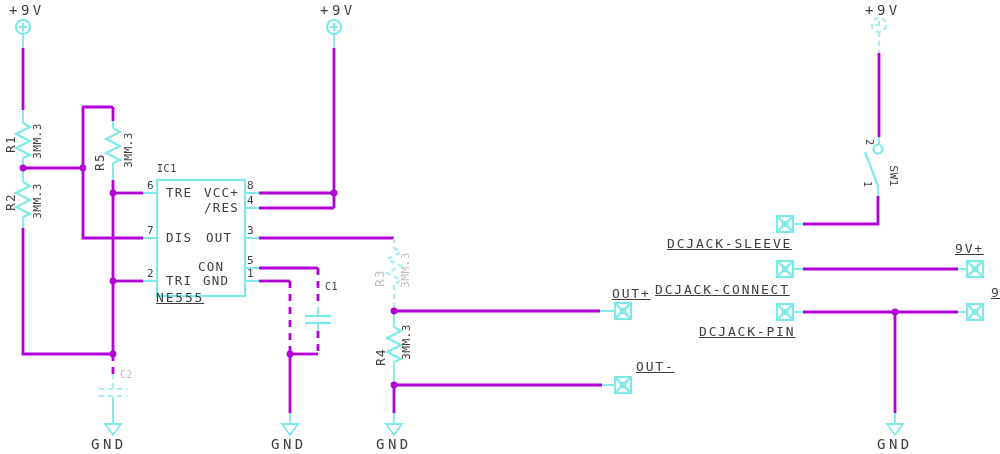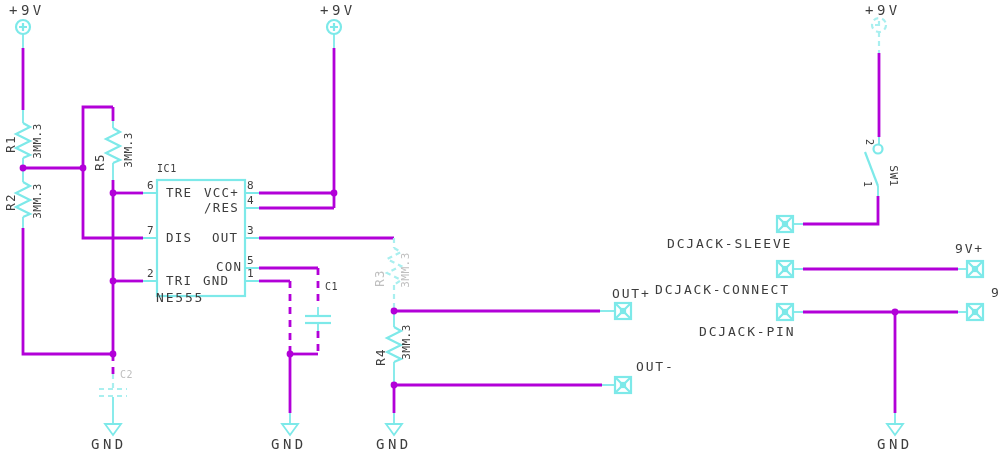--- a/index.html
+++ b/index.html
@@ -11,21 +11,21 @@
   #canvas{position:relative;width:1000px;height:454px;background:var(--background);overflow:hidden;}
   #wires-svg{position:absolute;left:0;top:0;}
   .w{stroke:var(--wire);stroke-width:2.8;fill:none;}
   .wd{stroke:var(--wire);stroke-width:2.8;fill:none;stroke-dasharray:7 6;}
   .s{stroke:var(--symbol);stroke-width:2.2;fill:none;}
   .st{stroke:var(--symbol);stroke-width:1.8;fill:none;}
   .sg{stroke:var(--ghost);stroke-width:2.2;fill:none;stroke-dasharray:5 4;}
   .j{fill:var(--wire);}
   .lbl{position:absolute;color:var(--text);white-space:pre;line-height:1;}
   .f14{font-size:14px;letter-spacing:3.5px;}
-  .f13{font-size:13px;letter-spacing:1.8px;}
+  .f13{font-size:13px;letter-spacing:1.8px;text-decoration:underline;}
   .f12{font-size:12.5px;letter-spacing:1.2px;}
   .f12s{font-size:10px;letter-spacing:0.6px;}
   .f11{font-size:11px;letter-spacing:0.5px;}
   .f10{font-size:10px;letter-spacing:0;}
   .vccw{transform:translate(-50%,-50%) rotate(-90deg);}
   .vcw{transform:translate(-50%,-50%) rotate(90deg);}
   .ghosttxt{color:var(--ghost-text);}
 </style>
 </head>
 <body>
@@ -214,22 +214,22 @@
   <span class="lbl f14" style="left:9px;top:3px">+9V</span>
   <span class="lbl f14" style="left:320px;top:3px">+9V</span>
   <span class="lbl f14" style="left:865px;top:3px">+9V</span>
 
   <span class="lbl f12s" style="left:157px;top:164px">IC1</span>
   <span class="lbl f13" style="left:156px;top:291px">NE555</span>
   <span class="lbl f12" style="left:166px;top:187px">TRE</span>
   <span class="lbl f12" style="left:204px;top:187px">VCC+</span>
   <span class="lbl f12" style="left:204px;top:202px">/RES</span>
   <span class="lbl f12" style="left:166px;top:232px">DIS</span>
-  <span class="lbl f12" style="left:212px;top:232px">OUT</span>
-  <span class="lbl f12" style="left:216px;top:261px">CON</span>
+  <span class="lbl f12" style="left:206px;top:232px">OUT</span>
+  <span class="lbl f12" style="left:198px;top:261px">CON</span>
   <span class="lbl f12" style="left:166px;top:275px">TRI</span>
   <span class="lbl f12" style="left:203px;top:275px">GND</span>
   <span class="lbl f11" style="left:147px;top:180px">6</span>
   <span class="lbl f11" style="left:147px;top:225px">7</span>
   <span class="lbl f11" style="left:147px;top:268px">2</span>
   <span class="lbl f11" style="left:247px;top:180px">8</span>
   <span class="lbl f11" style="left:247px;top:195px">4</span>
   <span class="lbl f11" style="left:247px;top:225px">3</span>
   <span class="lbl f11" style="left:247px;top:255px">5</span>
   <span class="lbl f11" style="left:247px;top:268px">1</span>

